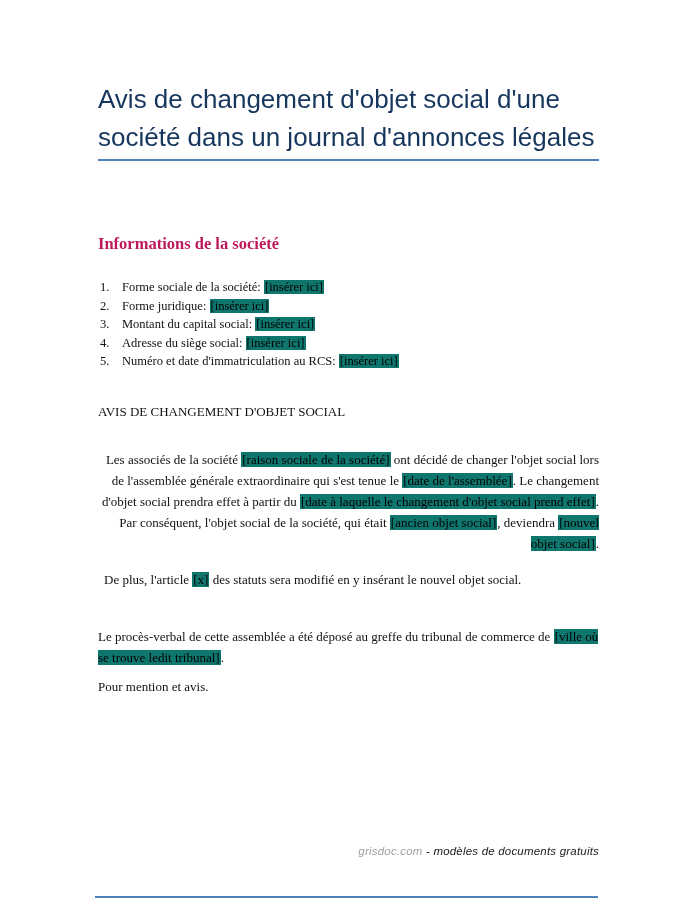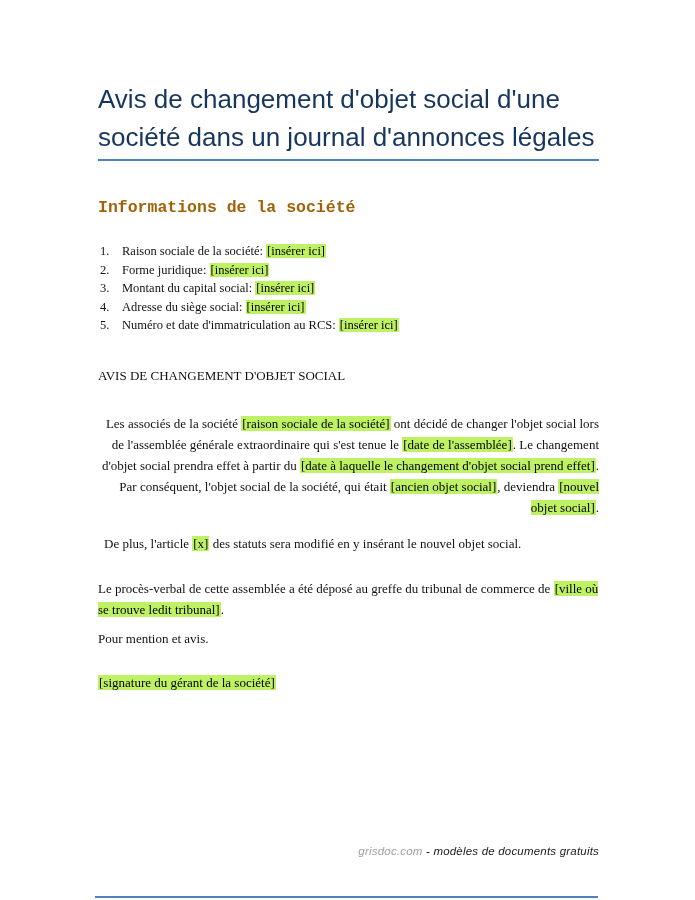--- a/index.html
+++ b/index.html
@@ -23,26 +23,26 @@
     padding-top: 80px;
     padding-bottom: 3px;
     font-family: "Liberation Sans", sans-serif;
     font-weight: 400;
     font-size: 26px;
     line-height: 38px;
     color: #17365D;
     border-bottom: 2px solid #4F81BD;
   }
   .section-heading {
-    margin: 37px 0 0 0;
-    font-family: Liberation Mono, monospace;
+    margin: 73px 0 0 0;
+    font-family: Liberation Serif, serif;
     font-weight: 700;
     font-size: 16.5px;
     line-height: 20px;
-    color: #a16207;
+    color: #be185d;
   }
   .info-list {
     margin: 24px 0 0 0;
     padding: 0;
     list-style: none;
     font-size: 12.5px;
     line-height: 18.5px;
   }
   .info-list li { display: flex; }
   .info-list .num {
@@ -52,25 +52,25 @@
     box-sizing: border-box;
   }
   .para {
     margin: 0;
     font-size: 13px;
     line-height: 21px;
   }
   .subject   { margin-top: 30px; }
   .main      { margin-top: 27px; text-align: right; }
   .article   { margin-top: 15px; margin-left: 6px; }
-  .greffe    { margin-top: 24px; }
+  .greffe    { margin-top: 36px; }
   .mention   { margin-top: 8px; }
   .signature { margin-top: 23px; }
   .hl {
-    background: #bef264;
+    background: #0f766e;
     color: #000000;
     padding: 0 1px;
   }
   .footer {
     position: absolute;
     top: 845px;
     left: 98px;
     width: 501px;
     text-align: right;
     font-family: "Liberation Sans", sans-serif;
@@ -96,21 +96,21 @@
 <div class="page">
   <div class="content">
 
     <h1 class="doc-title">Avis de changement d'objet social d'une société dans un journal d'annonces légales</h1>
 
     <h2 class="section-heading">Informations de la société</h2>
 
     <ol class="info-list">
         <li>
           <span class="num">1.</span>
-          <span><span>Raison sociale de la société: </span><span class="hl">[insérer ici]</span></span>
+          <span><span>Forme sociale de la société: </span><span class="hl">[insérer ici]</span></span>
         </li>
         <li>
           <span class="num">2.</span>
           <span><span>Forme juridique: </span><span class="hl">[insérer ici]</span></span>
         </li>
         <li>
           <span class="num">3.</span>
           <span><span>Montant du capital social: </span><span class="hl">[insérer ici]</span></span>
         </li>
         <li>
@@ -126,20 +126,19 @@
     <p class="para subject">AVIS DE CHANGEMENT D'OBJET SOCIAL</p>
 
     <p class="para main"><span>Les associés de la société </span><span class="hl">[raison sociale de la société]</span><span> ont décidé de changer l'objet social lors de l'assemblée générale extraordinaire qui s'est tenue le </span><span class="hl">[date de l'assemblée]</span><span>. Le changement d'objet social prendra effet à partir du </span><span class="hl">[date à laquelle le changement d'objet social prend effet]</span><span>. Par conséquent, l'objet social de la société, qui était </span><span class="hl">[ancien objet social]</span><span>, deviendra </span><span class="hl">[nouvel objet social]</span><span>.</span></p>
 
     <p class="para article"><span>De plus, l'article </span><span class="hl">[x]</span><span> des statuts sera modifié en y insérant le nouvel objet social.</span></p>
 
     <p class="para greffe"><span>Le procès-verbal de cette assemblée a été déposé au greffe du tribunal de commerce de </span><span class="hl">[ville où se trouve ledit tribunal]</span><span>.</span></p>
 
     <p class="para mention"><span>Pour mention et avis.</span></p>
 
-    <p class="para signature"><span class="hl">[signature du gérant de la société]</span></p>
 
   </div>
 
   <div class="footer"><span class="brand">grisdoc.com</span><span> - modèles de documents gratuits</span></div>
 
   <div class="footer-rule"></div>
 </div>
 
 </body></html>

